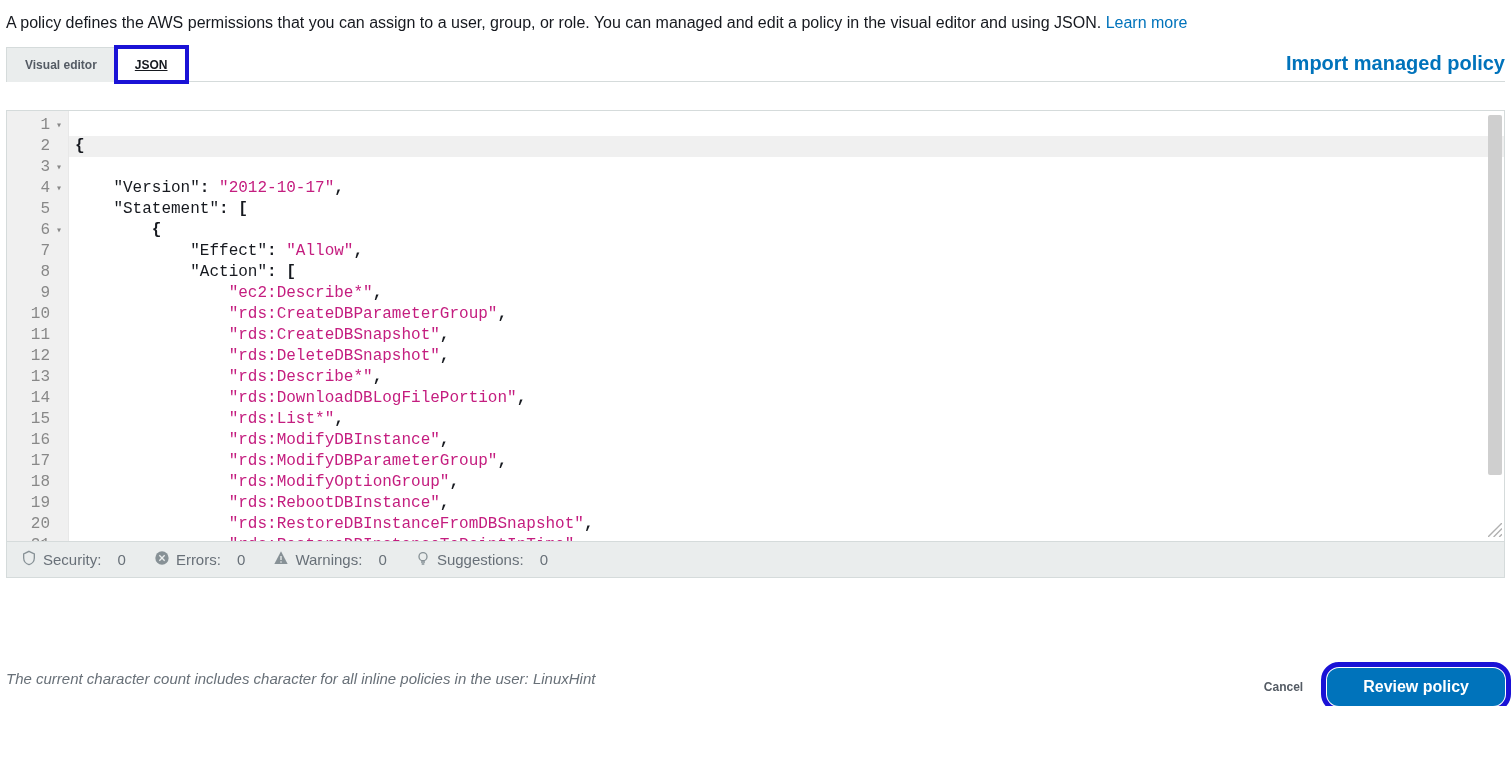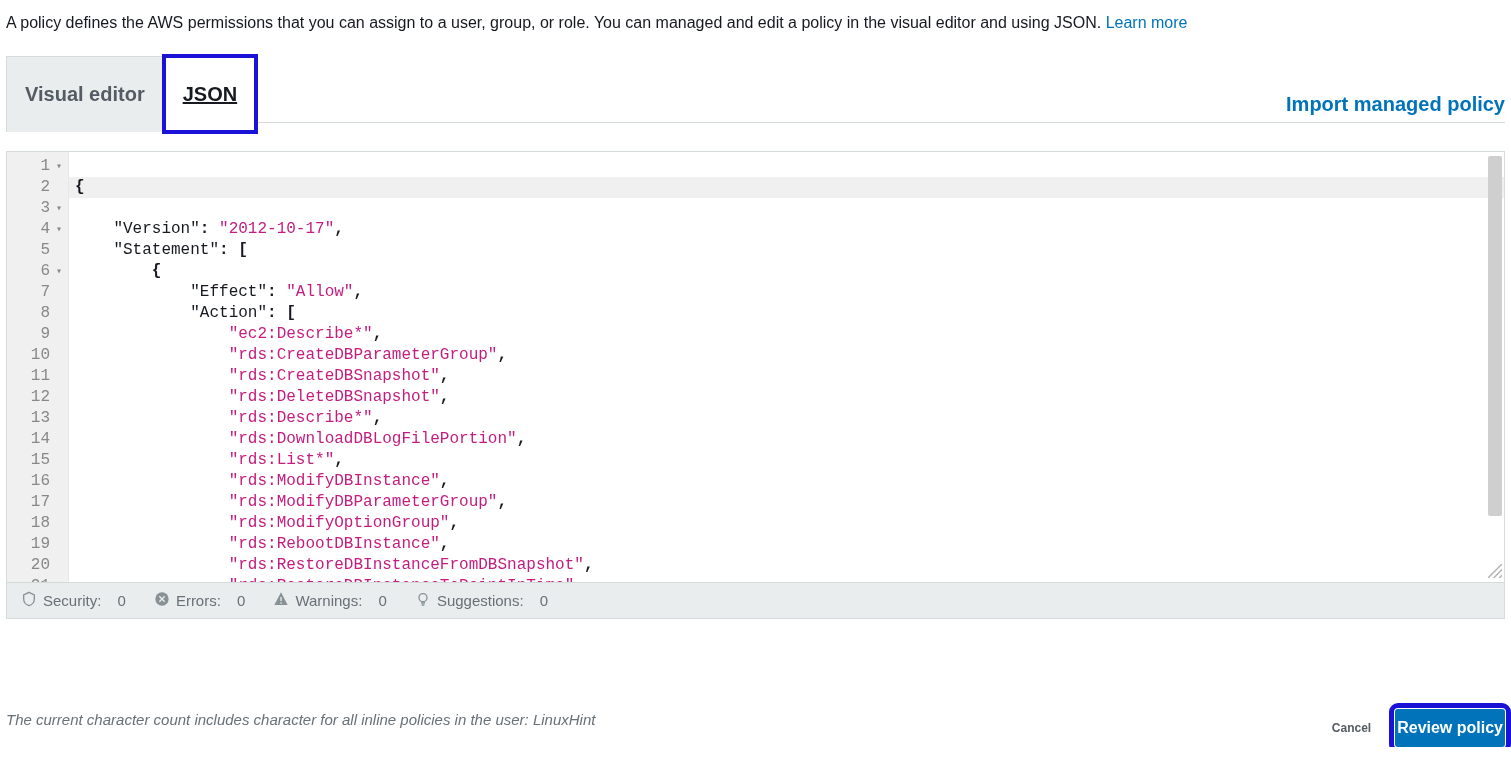--- a/index.html
+++ b/index.html
@@ -18,31 +18,31 @@
   }
   .desc a { color: #0073bb; text-decoration: none; cursor: pointer; }
   .tabs-row {
     display: flex;
     align-items: flex-end;
     border-bottom: 1px solid #d5dbdb;
     position: relative;
     padding: 0 0 0 0;
   }
   .tab {
-    padding: 26px 18px;
-    font-size: 20px;
+    padding: 10px 18px;
+    font-size: 12px;
     font-weight: 700;
     color: #545b64;
     background: #eaeded;
     border: 1px solid #d5dbdb;
     border-bottom: none;
     cursor: pointer;
     margin-right: 0;
     position: relative;
-    top: 10px;
+    top: 1px;
   }
   .tab.inactive { background: #eaeded; }
   .tab.active {
     background: #fff;
     color: #16191f;
   }
   .tab.highlight-box {
     outline: 4px solid #1a12d6;
     outline-offset: -2px;
     text-decoration: underline;
@@ -153,24 +153,24 @@
     color: #545b64;
     font-size: 12px;
     font-weight: 700;
     cursor: pointer;
   }
   .btn-primary {
     background: #0073bb;
     color: #fff;
     font-size: 16px;
     font-weight: 700;
-    padding: 10px 2px;
+    padding: 10px 36px;
     border: none;
     cursor: pointer;
-    border-radius: 3px;
+    border-radius: 12px;
   }
   .btn-primary.highlight-box {
     outline: 5px solid #1a12d6;
     outline-offset: 1px;
   }
 </style>
 </head>
 <body>
 
 <div class="desc">

